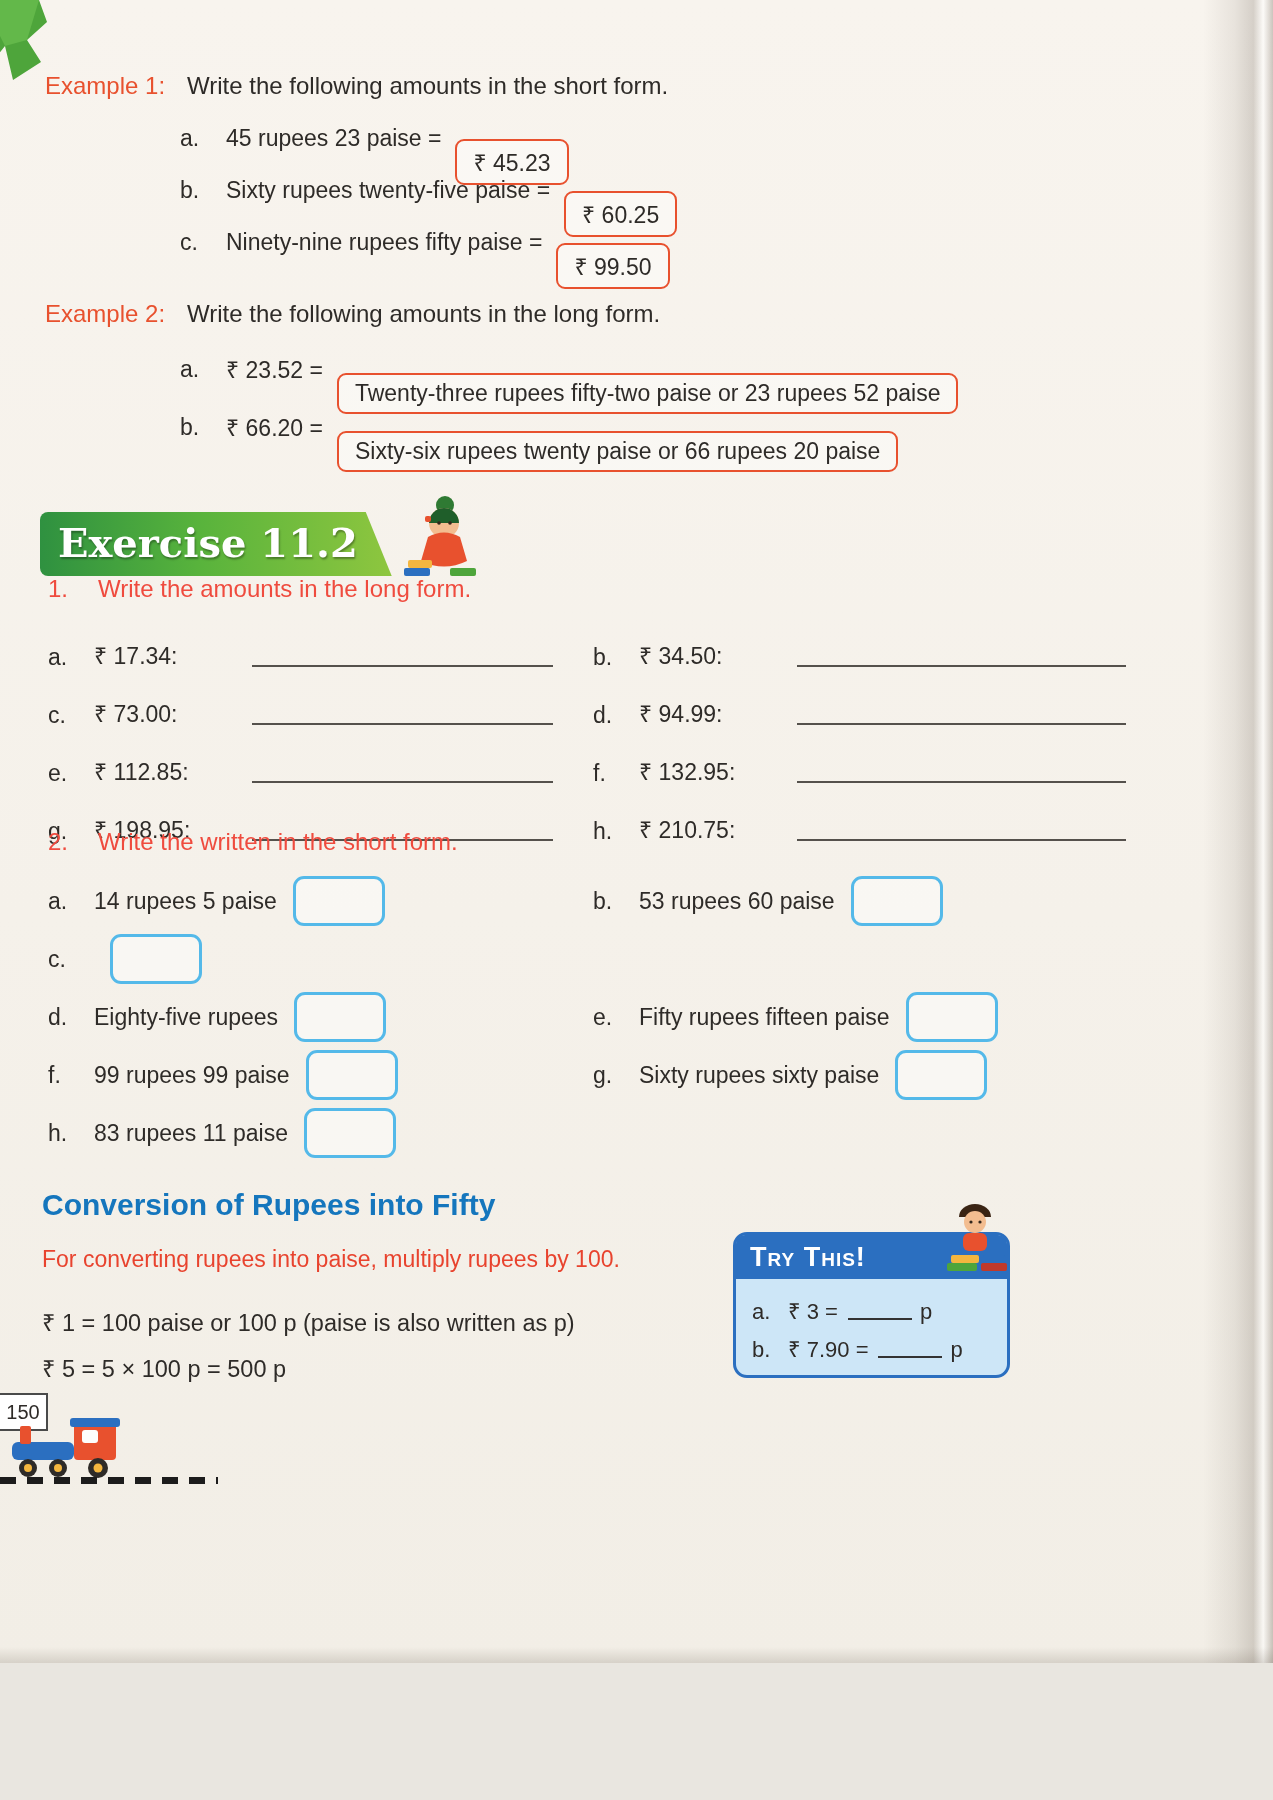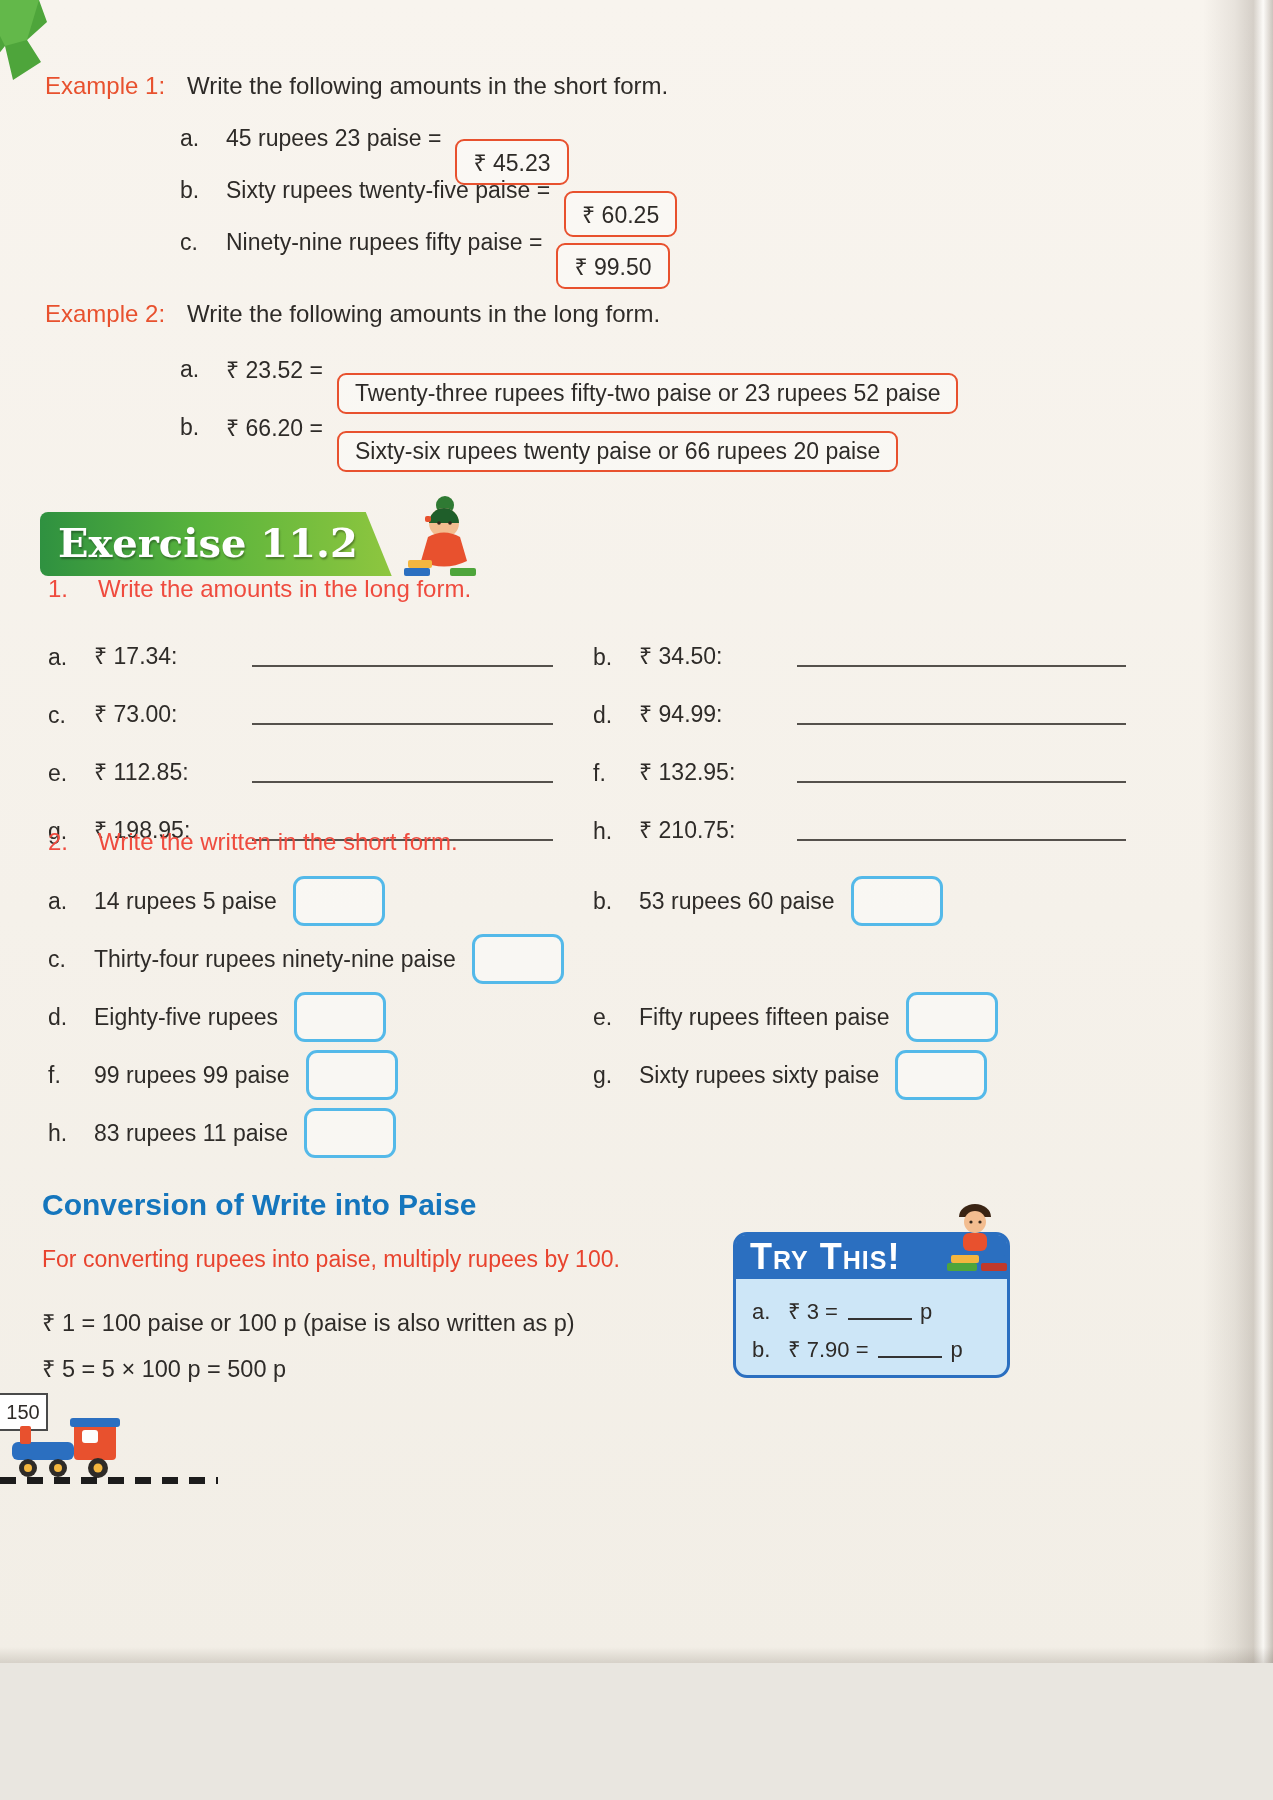--- a/index.html
+++ b/index.html
@@ -68,21 +68,21 @@
   .conv-line{ margin-top:33px; font-size:23.5px; }
   .conv-line + .conv-line{ margin-top:14px; }
 
   
   .trythis{
     position:absolute; left:733px; top:1232px; width:277px; box-sizing:border-box;
     background:#cde6f7; border:3px solid #2b6fc0; border-radius:14px;
   }
   .tt-header{
     background:#2b6fc0; border-radius:9px 9px 0 0; color:#fff; height:44px; line-height:44px;
-    padding-left:14px; font-size:36px; font-weight:bold; font-variant:small-caps; letter-spacing:1px;
+    padding-left:14px; font-size:27px; font-weight:bold; font-variant:small-caps; letter-spacing:1px;
   }
   .tt-body{ padding:8px 12px 12px 16px; }
   .tt-row{ display:flex; align-items:flex-end; height:38px; font-size:22px; }
   .tt-letter{ width:36px; flex:none; }
   .tt-blank{ width:64px; border-bottom:2px solid #333; height:4px; margin:0 8px 5px 10px; }
   .boy{ position:absolute; right:-8px; top:-36px; }
 
   
   .pagenum{
     position:absolute; left:0; top:1393px; width:46px; height:34px; background:#fff;
@@ -225,21 +225,20 @@
         <span class="blue-box"></span>
       </div>
       <div class="q2-cell">
         <span class="letter">b.</span>
         <span>53 rupees 60 paise</span>
         <span class="blue-box"></span>
       </div>
     </div>
     <div class="q2-cell">
       <span class="letter">c.</span>
-      <span>Thirty-four rupees ninety-nine paise</span>
       <span class="blue-box"></span>
     </div>
     <div class="q2-grid">
       <div class="q2-cell">
         <span class="letter">d.</span>
         <span>Eighty-five rupees</span>
         <span class="blue-box"></span>
       </div>
       <div class="q2-cell">
         <span class="letter">e.</span>
@@ -260,21 +259,21 @@
       </div>
     </div>
     <div class="q2-cell">
       <span class="letter">h.</span>
       <span>83 rupees 11 paise</span>
       <span class="blue-box"></span>
     </div>
   </section>
 
   <section class="section" id="conversion">
-    <div class="conv-heading">Conversion of Write into Paise</div>
+    <div class="conv-heading">Conversion of Rupees into Fifty</div>
     <div class="conv-note">For converting rupees into paise, multiply rupees by 100.</div>
     <div class="conv-line">₹ 1 = 100 paise or 100 p (paise is also written as p)</div>
     <div class="conv-line">₹ 5 = 5 × 100 p = 500 p</div>
   </section>
 
   <aside class="trythis">
     <svg class="boy" width="80" height="80" viewBox="0 0 80 80">
       <path d="M24 18 a16 13 0 0 1 32 0 z" fill="#3a2414"></path>
       <circle cx="40" cy="23" r="11" fill="#f3bd90"></circle>
       <circle cx="36" cy="23" r="1.6" fill="#33261c"></circle>

